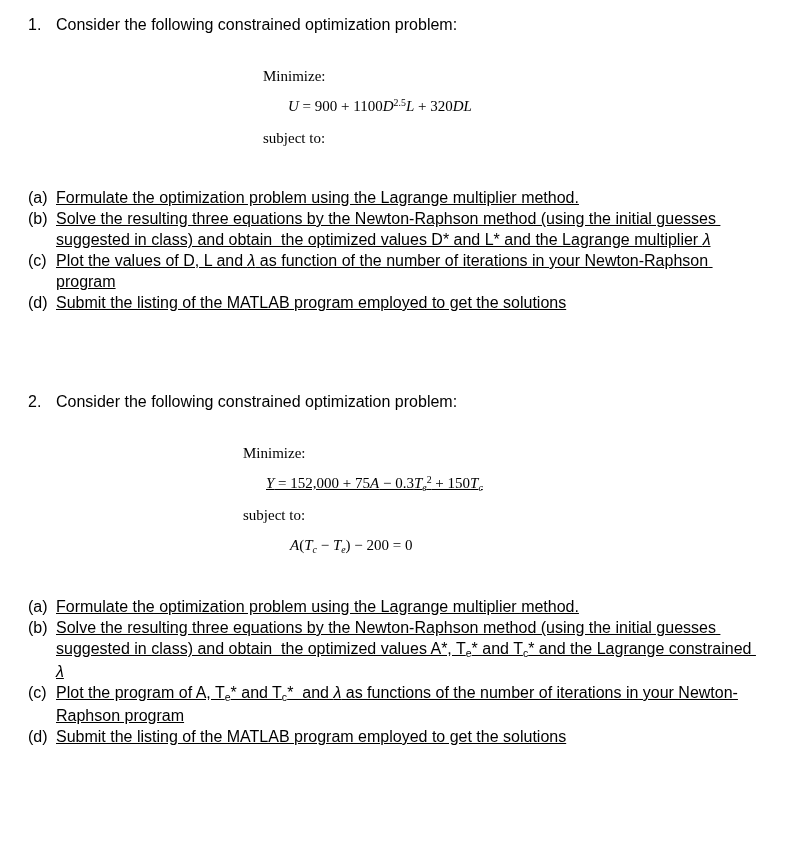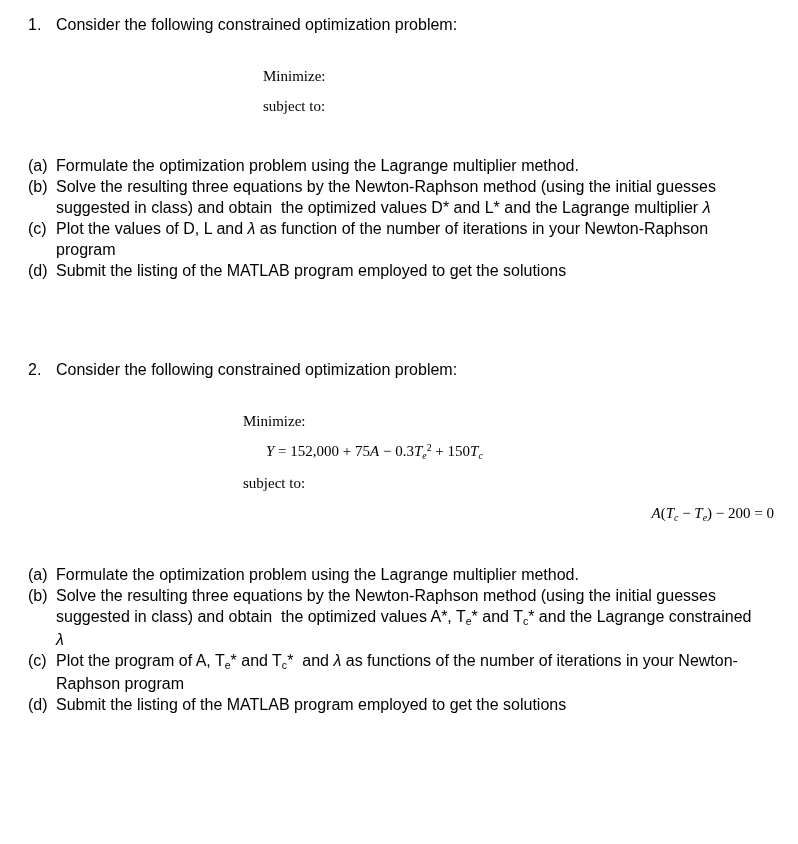--- a/index.html
+++ b/index.html
@@ -41,36 +41,37 @@
     font-size: 15px;
     line-height: 30px;
     white-space: pre-wrap;
   }
   
   .sec-p1 .math-label   { margin-left: 235px; }
   .sec-p1 .eq-objective { margin-left: 260px; }
   .sec-p1 .eq-constraint{ margin-left: 228px; }
   
   .sec-p2 .math-label   { margin-left: 215px; }
-  .sec-p2 .eq-objective { margin-left: 238px; }
-  .sec-p2 .eq-constraint{ margin-left: 262px; text-align: right; }
+  .sec-p2 .eq-objective { margin-left: 238px; text-decoration: underline; }
+  .sec-p2 .eq-constraint{ margin-left: 262px; }
 
   .parts { }
   .part {
     display: flex;
     line-height: 21px;
   }
   .part-label {
     width: 28px;
     flex: none;
   }
   .part-text {
     flex: 1;
     max-width: 700px;
     white-space: pre-wrap;
+    text-decoration: underline;
   }
   .sec-p2 {
     margin-top: 78px;
   }
   
   .seg-i   { font-style: italic; }
   .seg-sup { font-size: 66%; position: relative; top: -0.55em; }
   .seg-sub { font-size: 66%; position: relative; top: 0.30em; }
 </style>
 </head>
@@ -78,20 +79,21 @@
 
 <div class="page">
 
   <section class="sec-p1">
     <div class="prob-head">
       <span class="prob-num">1.</span>
       <span class="prob-intro">Consider the following constrained optimization problem:</span>
     </div>
     <div class="math-block">
       <div class="math-line math-label">Minimize:</div>
+      <div class="math-line eq-objective"><span class="seg-i">U</span><span> = 900 + 1100</span><span class="seg-i">D</span><span class="seg-sup">2.5</span><span class="seg-i">L</span><span> + 320</span><span class="seg-i">DL</span></div>
       <div class="math-line math-label">subject to:</div>
     </div>
     <div class="parts">
       <div class="part">
         <span class="part-label">(a)</span>
         <span class="part-text">Formulate the optimization problem using the Lagrange multiplier method.</span>
       </div>
       <div class="part">
         <span class="part-label">(b)</span>
         <span class="part-text"><span>Solve the resulting three equations by the Newton-Raphson method (using the initial guesses suggested in class) and obtain  the optimized values D* and L* and the Lagrange multiplier </span><span class="seg-i">λ</span></span>

